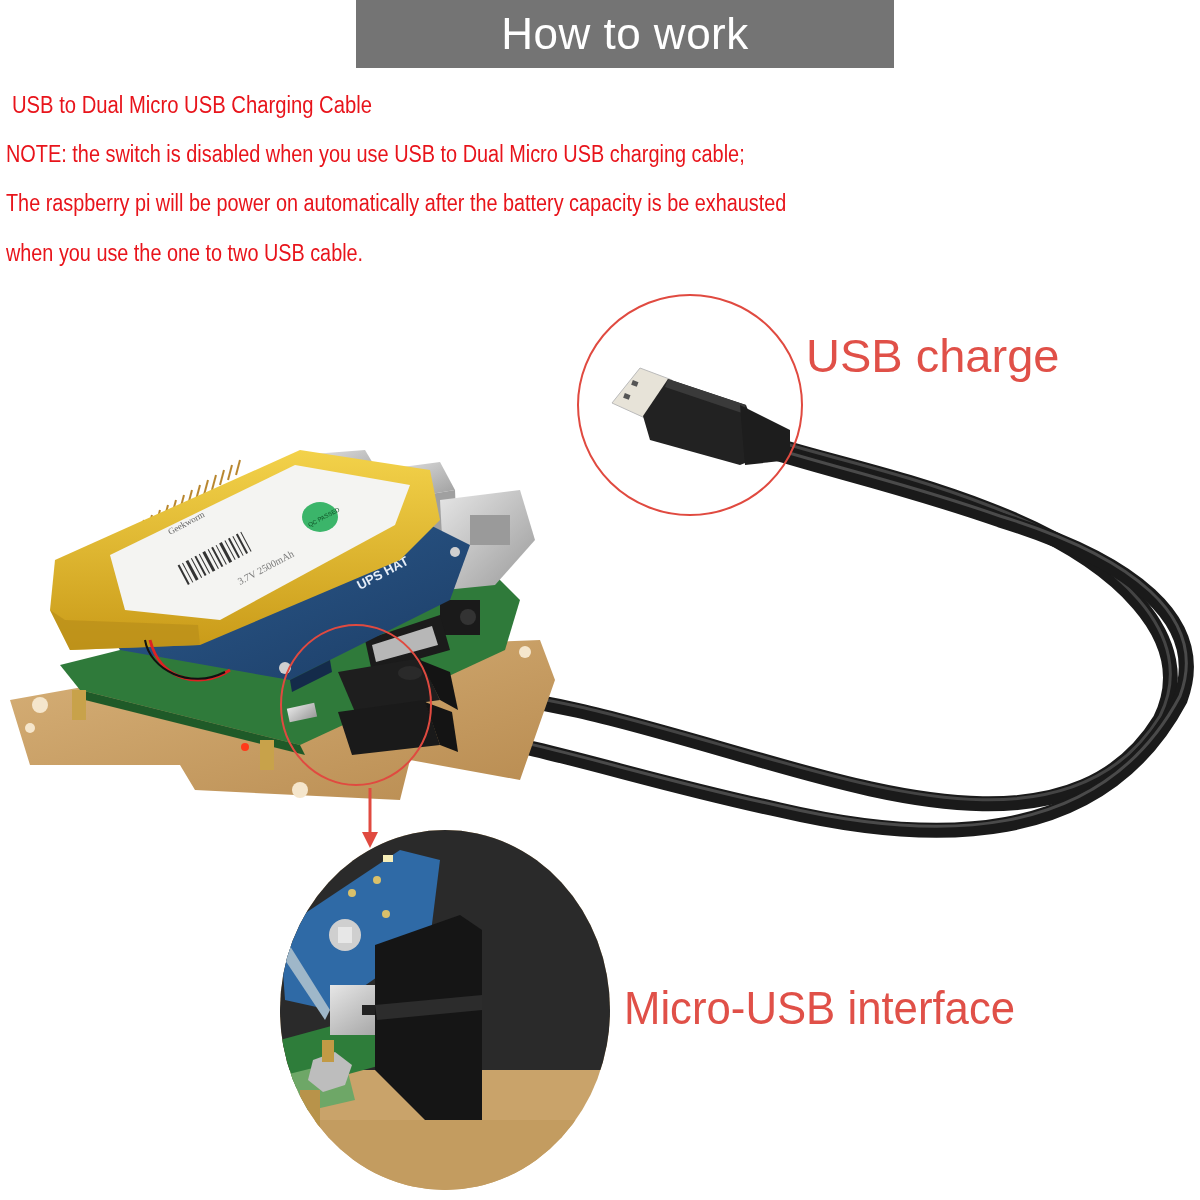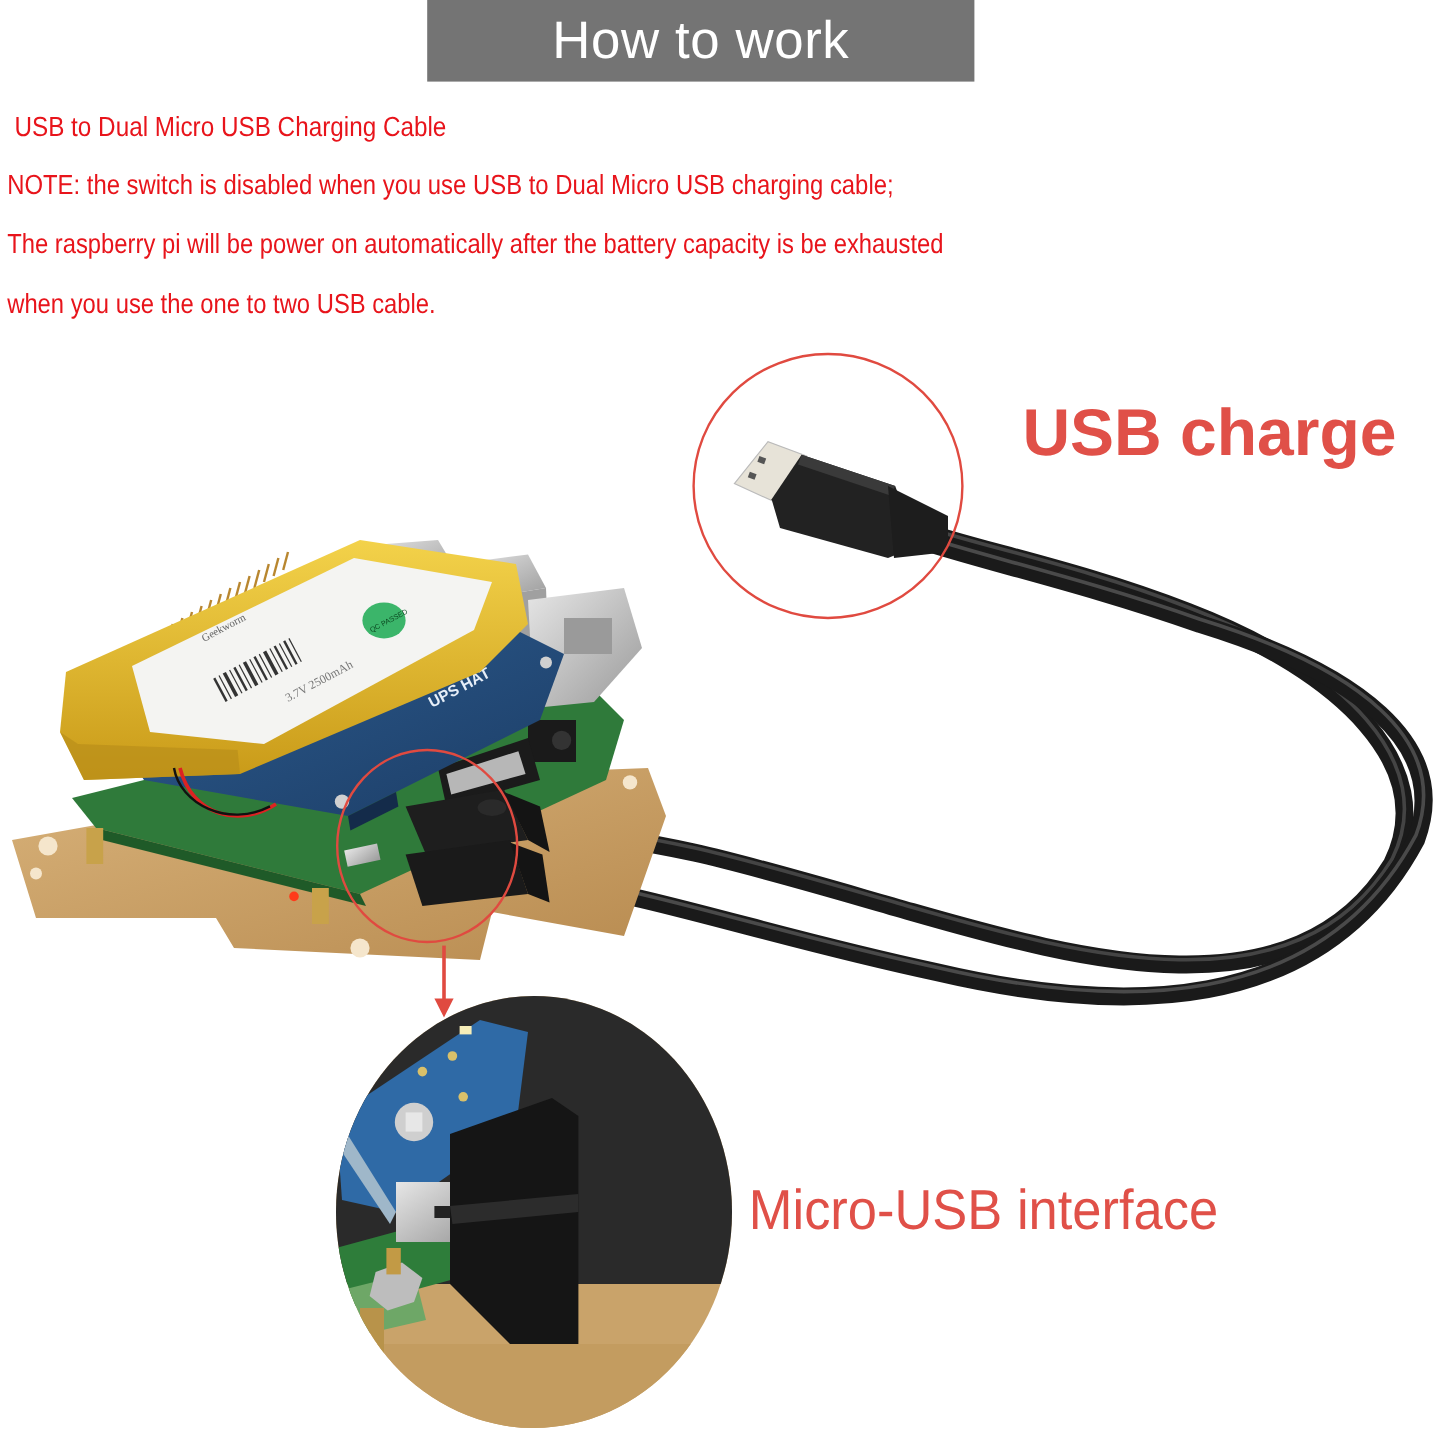--- a/index.html
+++ b/index.html
@@ -1,34 +1,34 @@
 <!DOCTYPE html>
 <html><head>
 <meta charset="utf-8">
 <style>
   html, body { margin: 0; padding: 0; background: #ffffff; }
   body { width: 1200px; height: 1200px; position: relative; overflow: hidden;
          font-family: "Liberation Sans", sans-serif; }
 
-  .title-bar { position: absolute; left: 356px; top: 0; width: 456px; height: 68px;
+  .title-bar { position: absolute; left: 356px; top: 0; width: 538px; height: 68px;
                background: #747474; display: flex; align-items: center; justify-content: center; }
   .title-bar span { color: #ffffff; font-size: 44px; font-family: "Liberation Sans", sans-serif; letter-spacing: 0.5px; }
 
   .note-line { position: absolute; left: 6px; color: #e8141b;
                font-family: "Liberation Sans Narrow", "Liberation Sans", sans-serif;
                font-size: 23px; font-stretch: condensed; white-space: nowrap;
                transform-origin: left center; }
   #l1 { top: 92px; left: 12px; transform: scaleX(0.88); }
   #l2 { top: 141px; transform: scaleX(0.865); }
   #l3 { top: 190px; transform: scaleX(0.862); }
   #l4 { top: 240px; transform: scaleX(0.862); }
 
   .callout { position: absolute; color: #e05048; font-family: "Liberation Sans", sans-serif;
              white-space: nowrap; font-weight: normal; }
-  #usb-charge-label { left: 852px; top: 328px; font-size: 55px; font-weight: bold; }
+  #usb-charge-label { left: 806px; top: 328px; font-size: 47px; }
   #micro-usb-label { left: 624px; top: 980px; font-size: 47px; transform: scaleX(0.93); transform-origin: left center; }
 
   svg.scene { position: absolute; left: 0; top: 0; }
 </style>
 </head>
 <body>
 
 <div class="title-bar">
   <span>How to work</span>
 </div>

